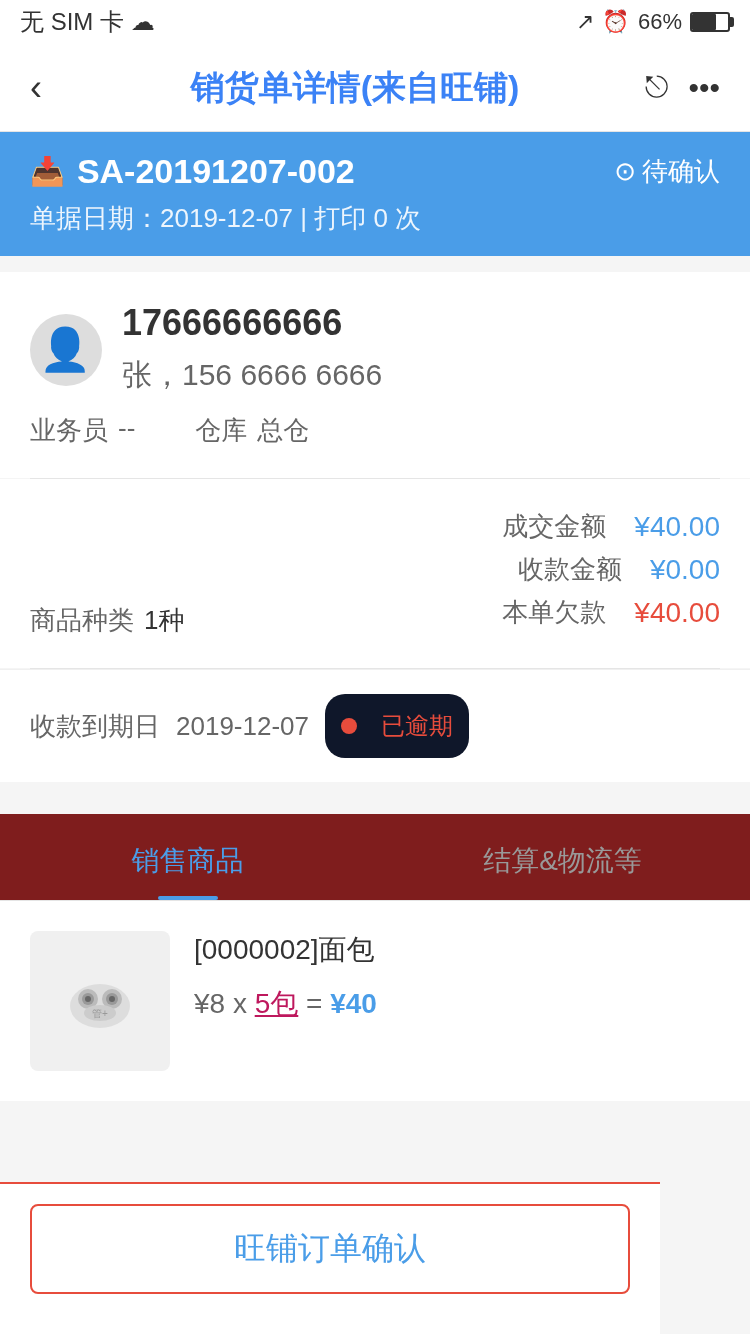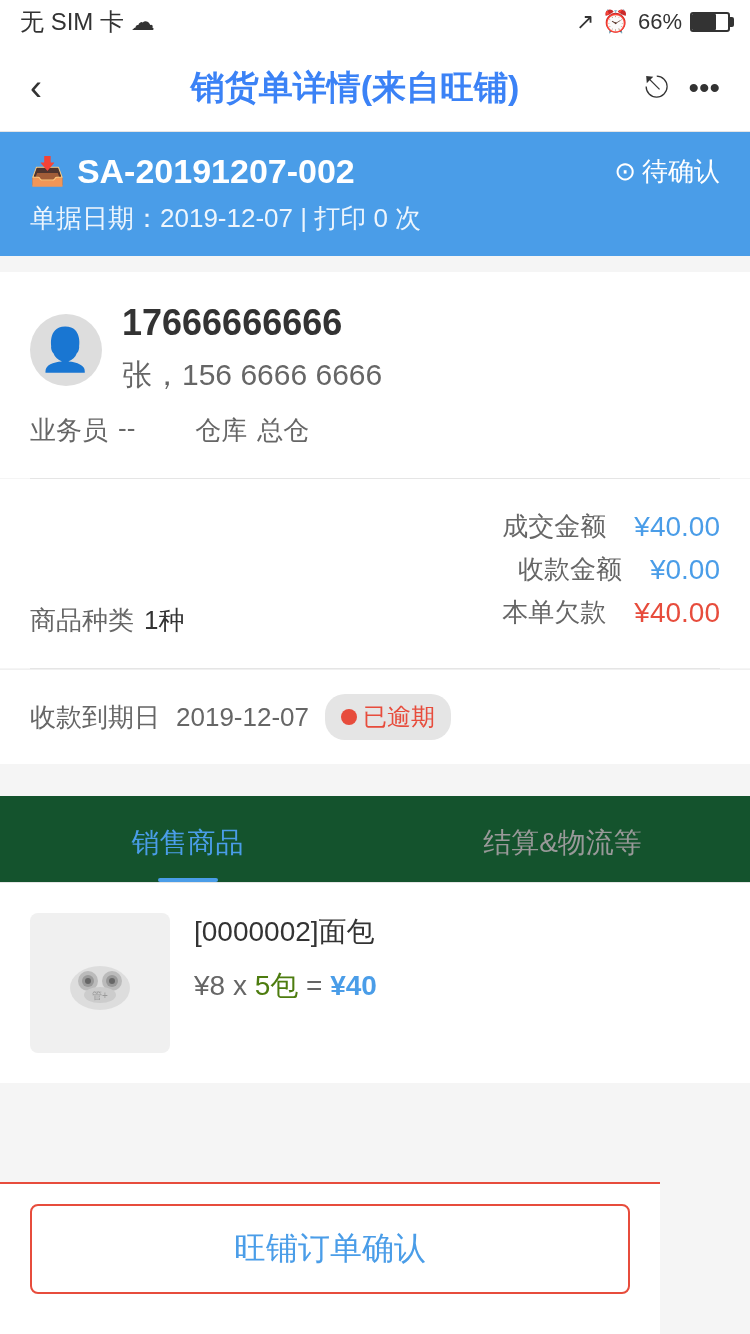--- a/index.html
+++ b/index.html
@@ -247,40 +247,40 @@
       background: #fff;
       padding: 24px 30px;
       display: flex;
       align-items: center;
       gap: 16px;
       font-size: 26px;
       color: #666;
       border-top: 1px solid #f0f0f0;
     }
     .overdue-badge {
-      background: #e5e5e5;
+      background: #0f172a;
       color: #e74c3c;
       border-radius: 20px;
-      padding: 7px 16px;
+      padding: 16px 16px;
       font-size: 24px;
       display: flex;
       align-items: center;
-      gap: 6px;
+      gap: 24px;
     }
     .overdue-dot {
       width: 16px;
       height: 16px;
       background: #e74c3c;
       border-radius: 50%;
       display: inline-block;
     }
 
     
     .tabs-container {
-      background: #14532d;
+      background: #7f1d1d;
       margin-top: 16px;
       display: flex;
       border-bottom: 1px solid #e5e5e5;
     }
     .tab {
       flex: 1;
       text-align: center;
       padding: 28px 0 20px;
       font-size: 28px;
       cursor: pointer;
@@ -340,22 +340,23 @@
       font-size: 28px;
       color: #333;
       font-weight: 500;
       margin-bottom: 16px;
     }
     .product-price {
       font-size: 28px;
       color: #666;
     }
     .price-qty {
-      color: #4d7c0f;
-      font-weight: 500;
+      color: #be185d;
+      font-weight: 500;
+      text-decoration: underline;
     }
     .price-total {
       color: #4a9de8;
       font-weight: 700;
     }
 
     
     .bottom-bar {
       position: fixed;
       bottom: 0;

